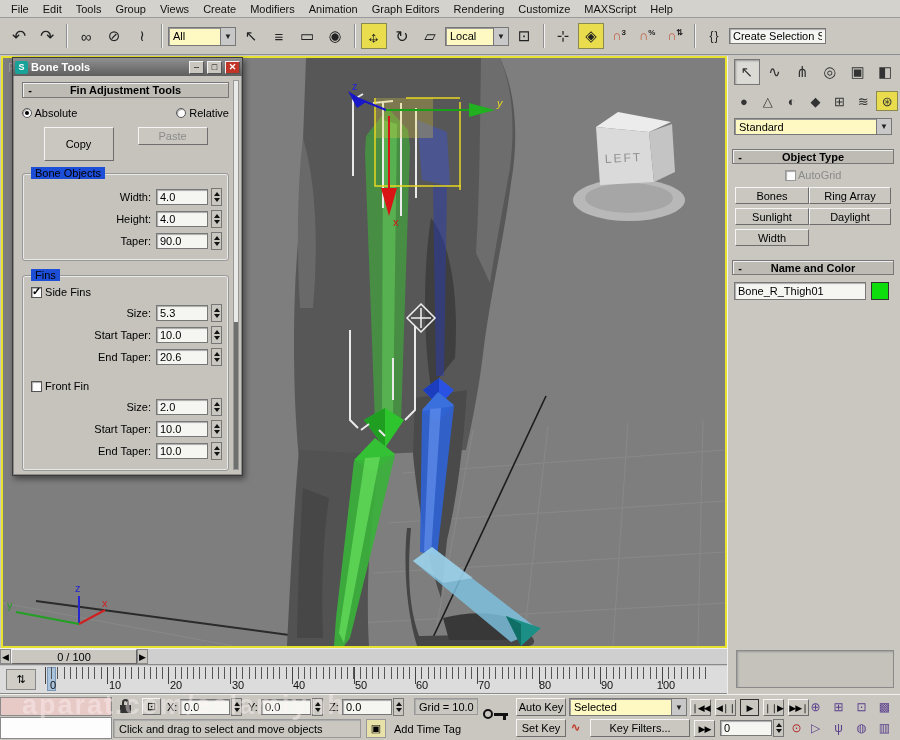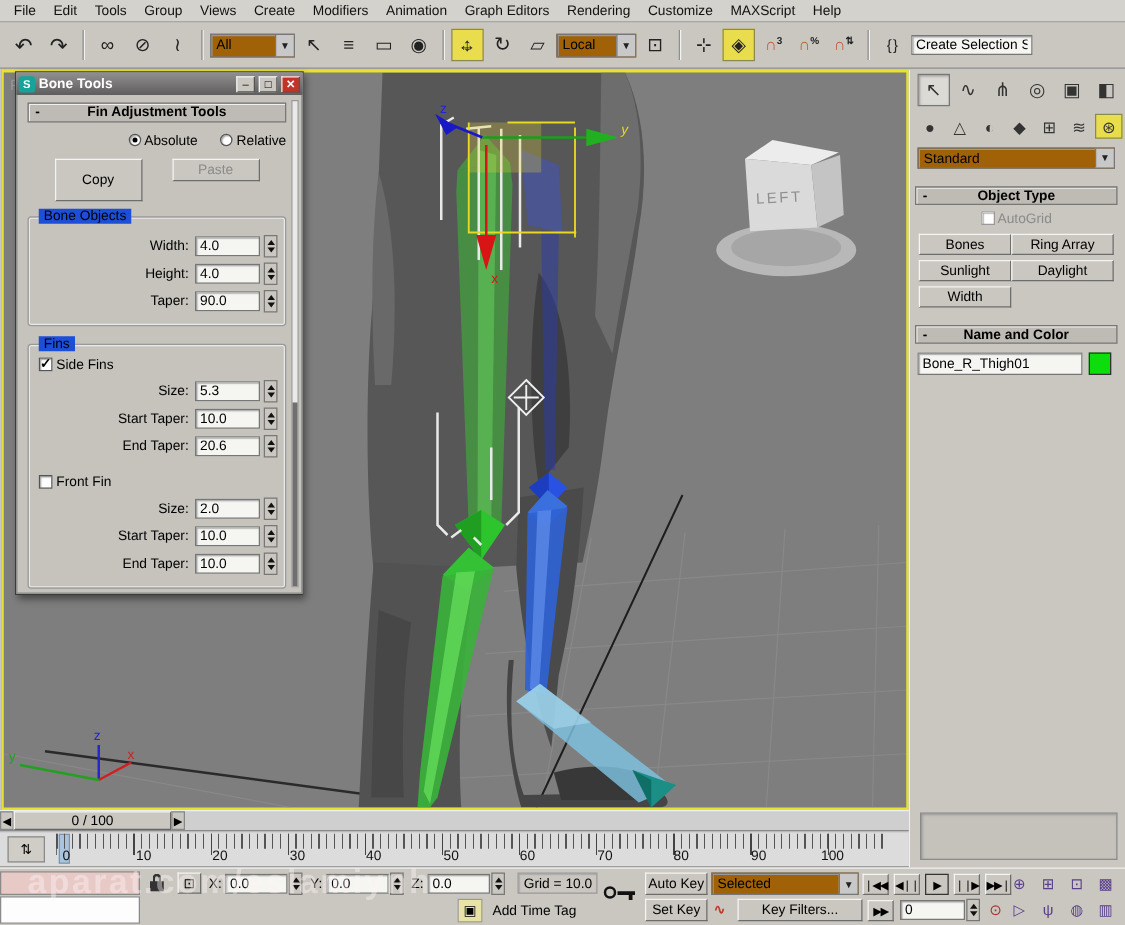--- a/index.html
+++ b/index.html
@@ -7,21 +7,21 @@
   .abs{position:absolute}
   .stage{position:relative;width:900px;height:740px}
 
   
   .menubar{left:0;top:0;width:900px;height:18px;background:#d4d2cc;border-bottom:1px solid #9a9a9a;display:flex;align-items:center;padding-left:4px}
   .menu-item{padding:1px 7px;color:#111;cursor:default}
   .toolbar{left:0;top:18px;width:900px;height:37px;background:#c9c7c0;border-bottom:1px solid #8f8f8f;display:flex;align-items:center;padding-left:6px;gap:2px}
   .tbtn{width:26px;height:26px;display:flex;align-items:center;justify-content:center;color:#222;font-size:15px;position:relative}
   .tbtn.hl{background:#e9dd4e;border:1px solid #8a8a50}
   .tsep{width:1px;height:24px;background:#8f8f8f;margin:0 4px;box-shadow:1px 0 0 #f2f2f2}
-  .dd{height:19px;background:#a16207;border:1px solid #777;box-shadow:inset 1px 1px 0 #999;display:flex;align-items:center}
+  .dd{height:19px;background:#fef9c3;border:1px solid #777;box-shadow:inset 1px 1px 0 #999;display:flex;align-items:center}
   .dd .val{flex:1;padding:0 4px;color:#000;white-space:nowrap;overflow:hidden}
   .dd .arr{width:15px;height:100%;background:#c8c8c8;border-left:1px solid #777;display:flex;align-items:center;justify-content:center;font-size:8px;color:#222}
   .magnet{color:#c05a3a;font-weight:bold;font-size:13px}
   .magnet sup{font-size:8px;color:#222}
   .field{background:#f5f5f2;border:1px solid #777;box-shadow:inset 1px 1px 1px #aaa;height:16px;padding:0 3px;font-size:11px;color:#000;font-family:"Liberation Sans",sans-serif}
   input.field{outline:none}
 
   
   .btn{background:#c9c7c0;border-top:1px solid #f4f4f4;border-left:1px solid #f4f4f4;border-right:1px solid #6d6d6d;border-bottom:1px solid #6d6d6d;display:flex;align-items:center;justify-content:center;color:#000;cursor:default}
   .btn.dis{color:#8b8b8b}
@@ -273,21 +273,21 @@
       <span class="txt">Bone Tools</span>
       <span class="cap-btn">–</span>
       <span class="cap-btn">□</span>
       <span class="cap-btn close">✕</span>
     </div>
     <div class="dlg-body">
       <div class="rollout">
         <span class="minus">-</span>
         <span class="rtxt">Fin Adjustment Tools</span>
       </div>
-      <div style="display:flex;gap:18px;justify-content:flex-end;margin:9px 0 8px">
+      <div style="display:flex;gap:18px;justify-content:space-between;margin:9px 0 8px">
         <label><span class="rad on"></span> <span>Absolute</span></label>
         <label><span class="rad"></span> <span>Relative</span></label>
       </div>
       <div style="display:flex;gap:24px;justify-content:center;margin-bottom:12px">
         <div class="btn" style="width:70px;height:34px">
             <span>Copy</span>
           </div>
         <div class="btn dis" style="width:70px;height:18px">
             <span>Paste</span>
           </div>
@@ -524,20 +524,23 @@
       <span class="btn" style="width:21px;height:17px">▶▶❘</span>
     </div>
 
     <div class="abs" style="left:805px;top:3px;display:flex;gap:2px">
       <span class="navico">⊕</span>
       <span class="navico">⊞</span>
       <span class="navico">⊡</span>
       <span class="navico">▩</span>
     </div>
 
+    <div class="abs" style="left:113px;top:24px;width:248px;height:19px;border:1px solid #999;box-shadow:inset 1px 1px 1px #aaa;display:flex;align-items:center;padding-left:5px">
+      <span>Click and drag to select and move objects</span>
+    </div>
     <div class="abs" style="left:366px;top:24px;width:20px;height:19px;background:#e9e2a8;border:1px solid #999;display:flex;align-items:center;justify-content:center">▣</div>
     <div class="abs" style="left:391px;top:24px;width:88px;height:19px;display:flex;align-items:center;padding-left:3px">
       <span>Add Time Tag</span>
     </div>
     <div class="abs btn" style="left:516px;top:24px;width:50px;height:18px">
         <span>Set Key</span>
       </div>
     <span class="abs" style="left:571px;top:26px;color:#c03a2a;font-weight:bold">∿</span>
     <div class="abs btn" style="left:590px;top:24px;width:100px;height:18px">
         <span>Key Filters...</span>

